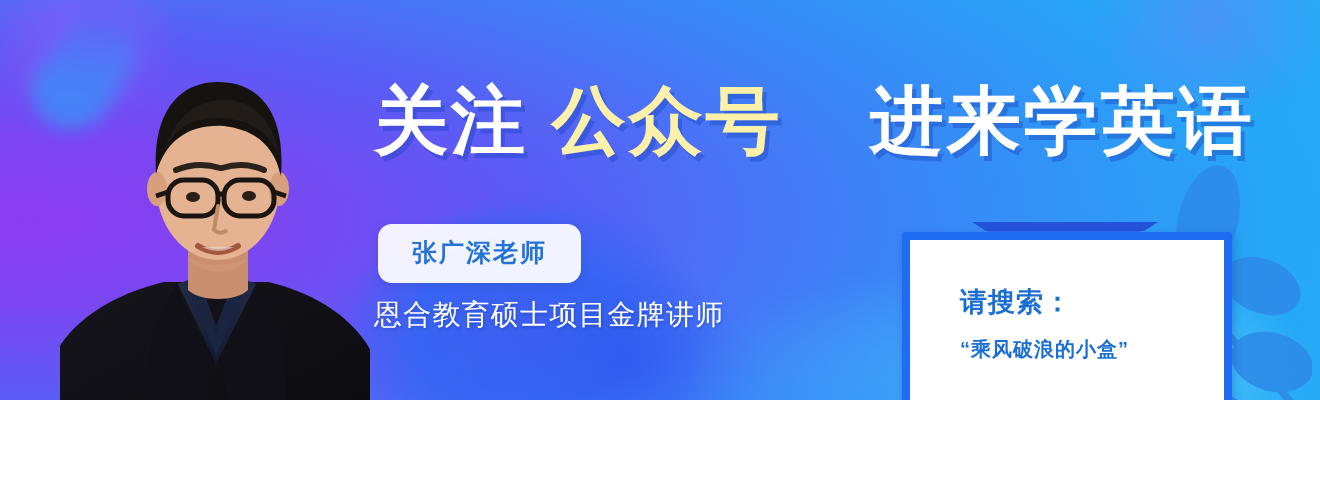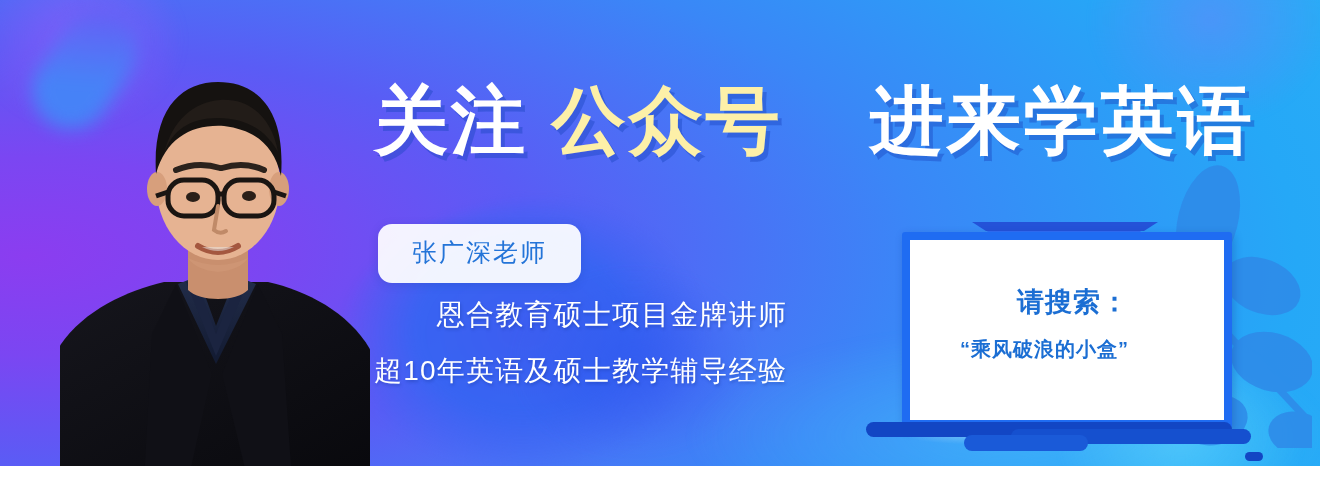--- a/index.html
+++ b/index.html
@@ -1,23 +1,22 @@
 <!DOCTYPE html>
 <html><head>
 <meta charset="utf-8">
 <style>
   * { margin:0; padding:0; box-sizing:border-box; }
   html,body { width:1320px; height:481px; overflow:hidden;
     font-family:"Liberation Sans","DejaVu Sans",sans-serif; }
 
   #banner{
-    position:relative; width:1320px; height:466px; overflow:hidden;
+    position:relative; width:1320px; height:400px; overflow:hidden;
     background:
       radial-gradient(130% 150% at 2% 55%, #8b3df0 0%, #7b46f2 14%, #5a5cf5 30%, #3a87f7 52%, #25a8f7 74%, #2fb4f6 100%);
-    text-align: right;
   }
 
   
   .blob{ position:absolute; border-radius:50%; filter:blur(0.5px); }
   .blob-capsule{
     left:46px; top:6px; width:78px; height:128px; border-radius:44px;
     transform:rotate(34deg);
     background:linear-gradient(150deg,#6a57f4 0%,#3f8bf8 60%,#3f8bf8 100%);
     opacity:.85; filter:blur(9px);
   }
@@ -67,21 +66,21 @@
   }
   .headline .w{ color:#ffffff; }
   .headline .y{ color:#fdf0a8; }
   .headline .gap{ display:inline-block; width:40px; }
 
   
   .name-pill{
     position:absolute; left:378px; top:224px;
     padding:12px 34px 14px; border-radius:14px;
     background:rgba(255,255,255,.93);
-    color:#2474d8; font-size:25px; font-weight:normal; letter-spacing:2px;
+    color:#2474d8; font-size:25px; font-weight:bold; letter-spacing:2px;
     box-shadow:0 2px 10px rgba(20,50,140,.18);
   }
 
   
   .creds{ position:absolute; left:374px; top:296px; }
   .cred{
     color:#ffffff; font-size:28px; letter-spacing:1.2px;
     margin-bottom:18px; white-space:nowrap;
     text-shadow:1px 2px 3px rgba(20,50,140,.35);
   }
@@ -224,21 +223,20 @@
     <span class="w">关注</span>
     <span class="y">公众号</span>
     <span class="gap"></span>
     <span class="w">进来学英语</span>
   </div>
 
   <div class="name-pill">张广深老师</div>
 
   <div class="creds">
     <div class="cred">恩合教育硕士项目金牌讲师</div>
-    <div class="cred">超10年英语及硕士教学辅导经验</div>
   </div>
 
   <div class="laptop">
     <div class="lid-tab"></div>
     <div class="lid-tab-notch"></div>
     <div class="lid">
       <div class="screen">
         <div class="screen-text">
           <div class="screen-line l1">请搜索：</div>
           <div class="screen-line l2">“乘风破浪的小盒”</div>

